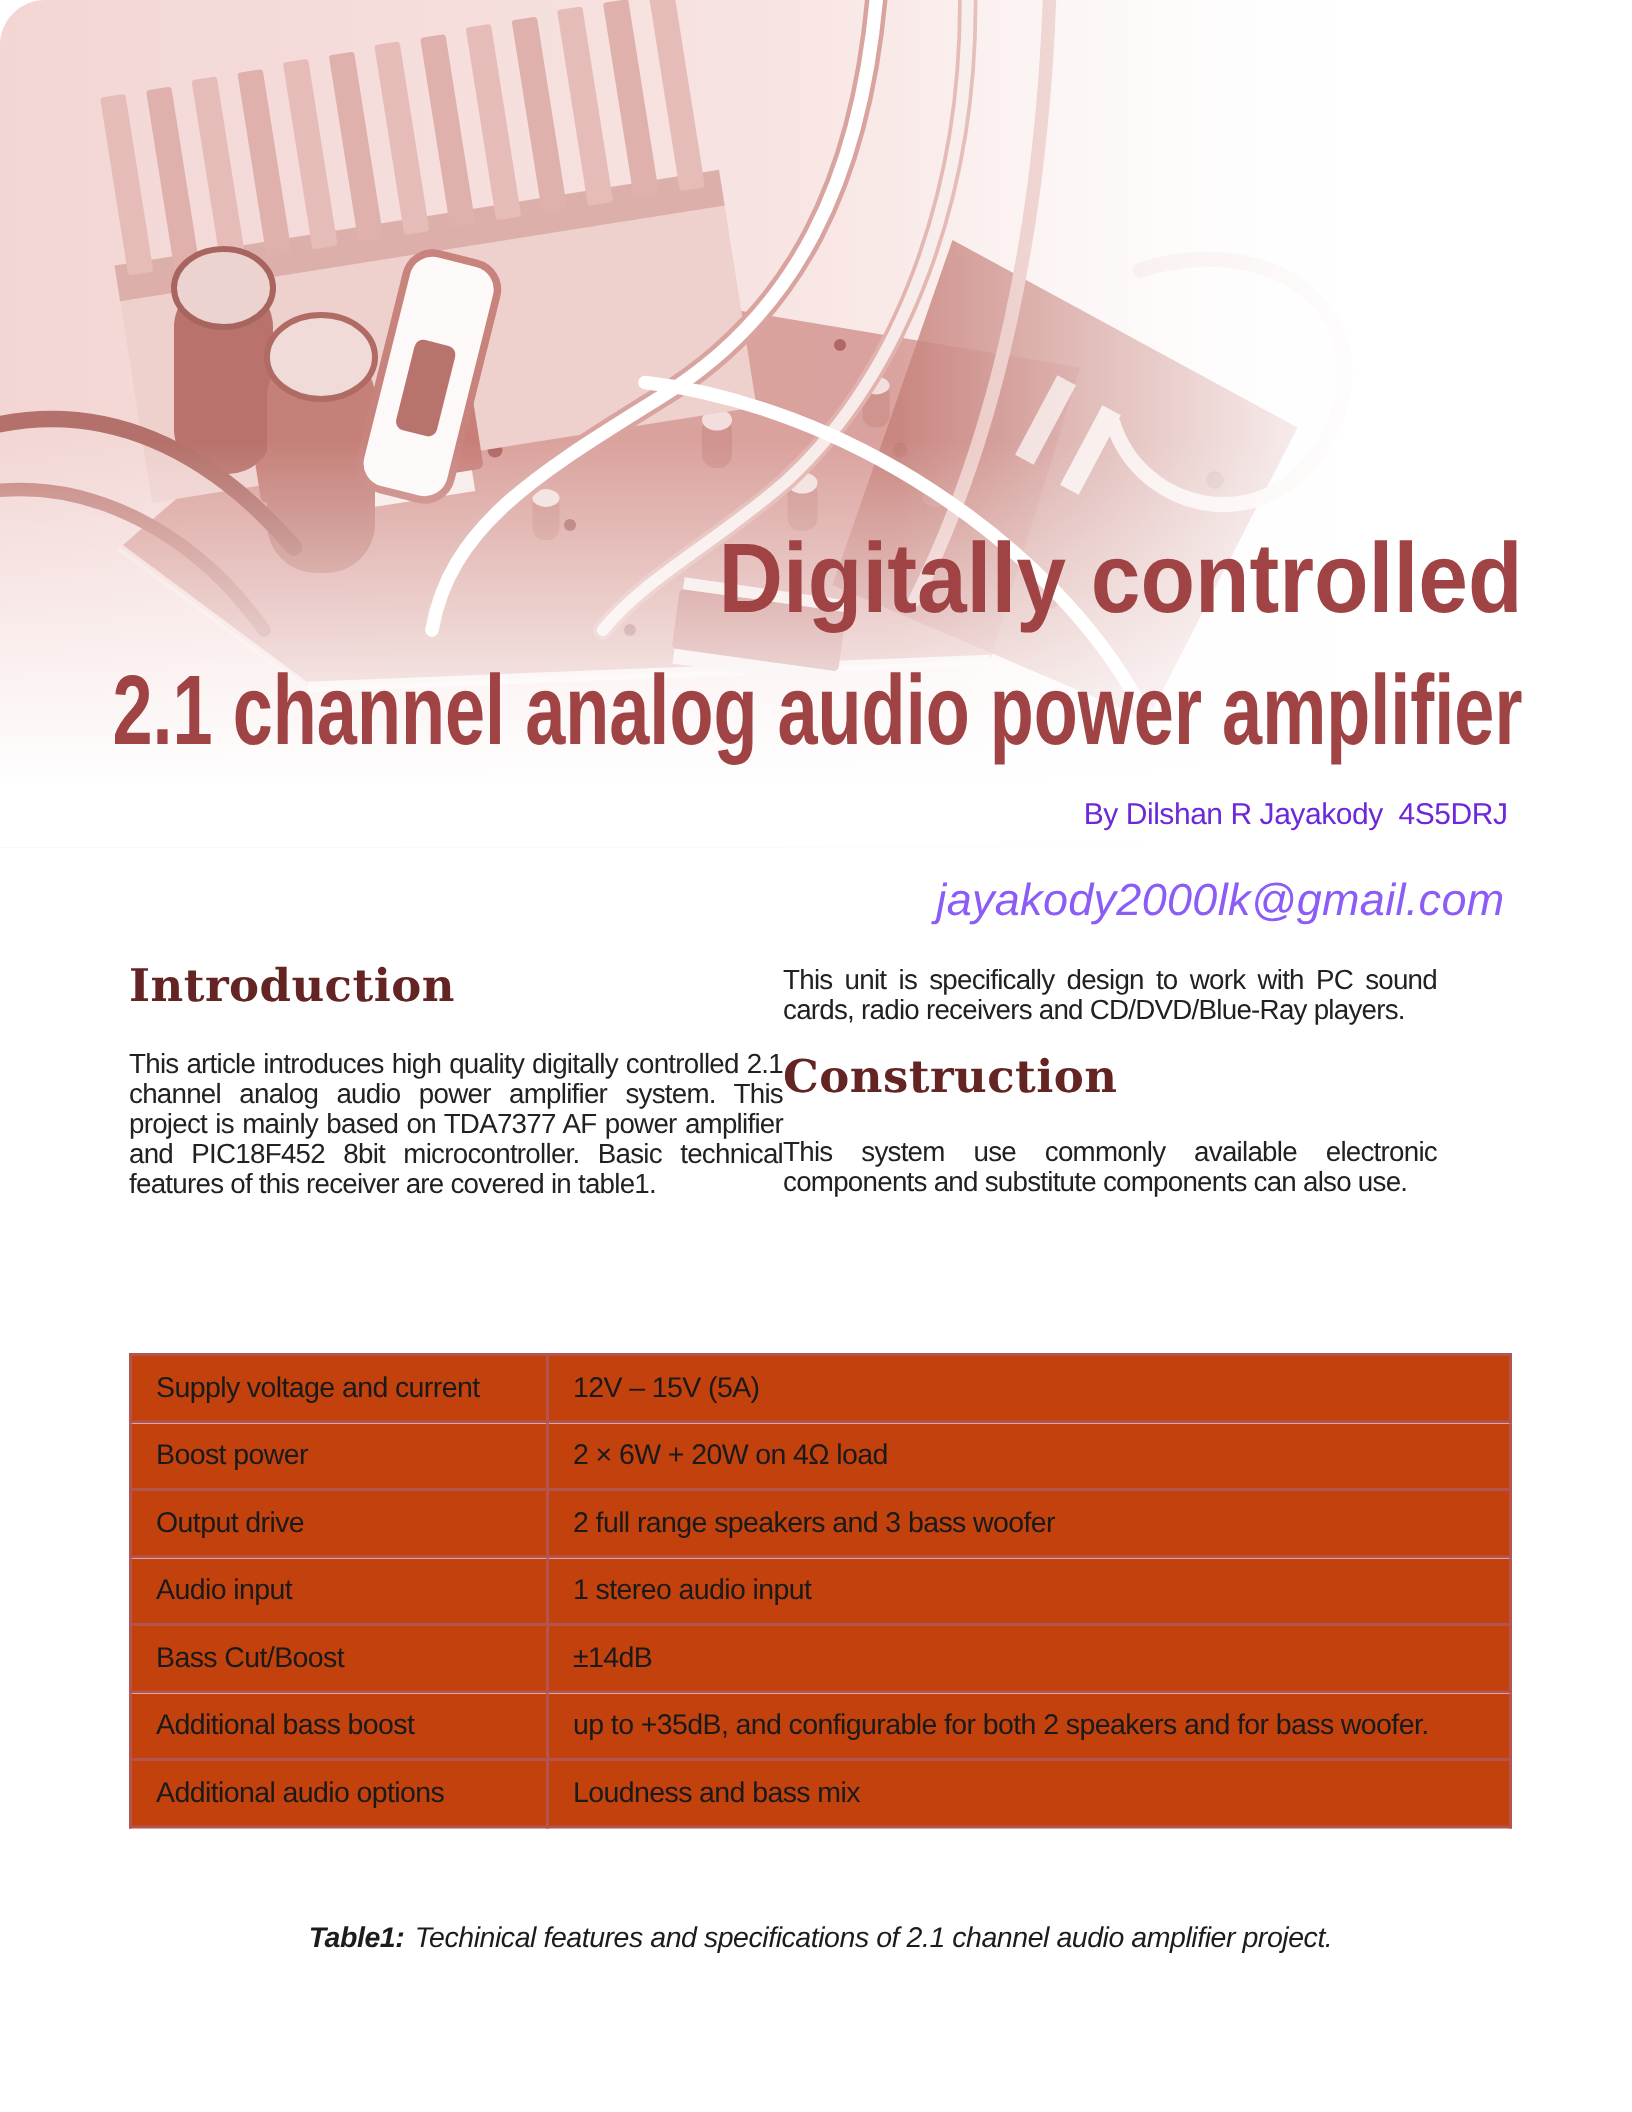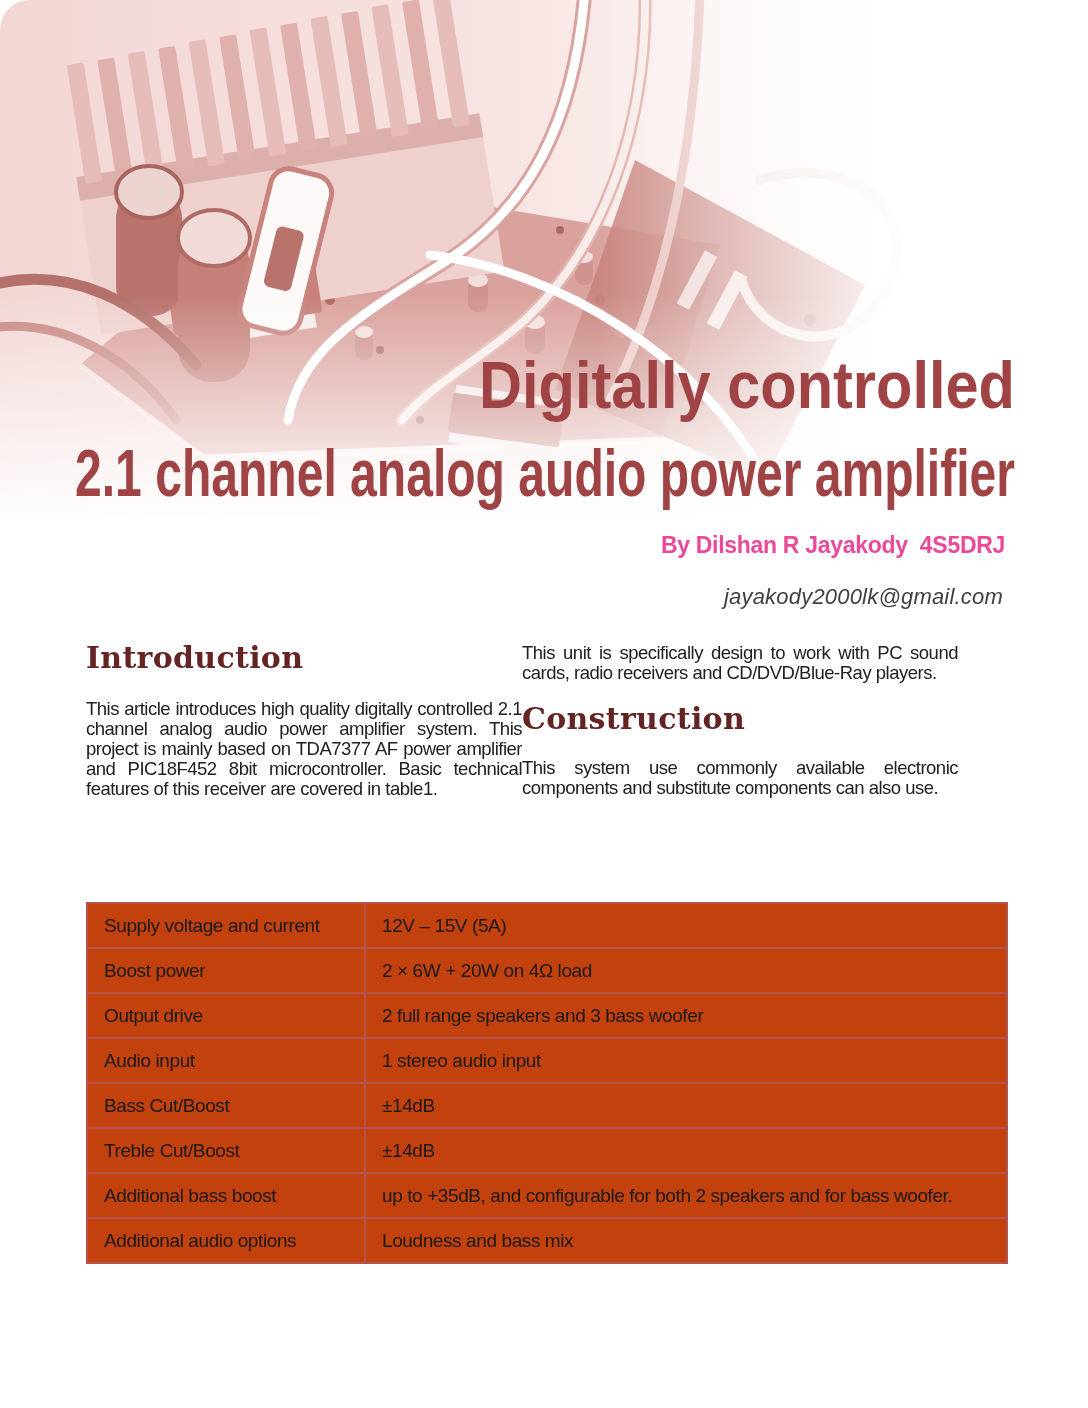--- a/index.html
+++ b/index.html
@@ -16,26 +16,26 @@
   .hero{position:absolute;top:0;left:0;width:1088px;height:565px;}
   .hero svg{display:block;}
   .title-text{
     font-family:"Liberation Sans",sans-serif;
     font-weight:700;
     fill:#a04345;
   }
   
   .byline{
     position:absolute;top:532px;right:83px;
-    font-size:23px;font-weight:700;color:#ec4899;
+    font-size:20px;font-weight:400;color:#6d28d9;
     letter-spacing:-0.3px;white-space:pre;
   }
   .email{
     position:absolute;top:584px;right:85px;
-    font-size:22px;font-style:italic;color:#404040;
+    font-size:30px;font-style:italic;color:#8b5cf6;
     letter-spacing:0.2px;
   }
   
   .columns{
     position:absolute;left:86px;top:640px;width:922px;
     display:flex;
   }
   .col{width:436px;}
   .section-heading{
     font-family:"DejaVu Serif","Liberation Serif",serif;
@@ -231,28 +231,27 @@
       </tr>
       <tr>
         <td>Audio input</td>
         <td>1 stereo audio input</td>
       </tr>
       <tr>
         <td>Bass Cut/Boost</td>
         <td>±14dB</td>
       </tr>
       <tr>
-        <td>Treble Cut/Boost</td>
-        <td>±14dB</td>
-      </tr>
-      <tr>
         <td>Additional bass boost</td>
         <td>up to +35dB, and configurable for both 2 speakers and for bass woofer.</td>
       </tr>
       <tr>
         <td>Additional audio options</td>
         <td>Loudness and bass mix</td>
       </tr>
     </tbody>
   </table>
 
+  <div class="caption">
+    <span class="cap-label">Table1:</span><span class="cap-text">Techinical features and specifications of 2.1 channel audio amplifier project.</span>
+  </div>
 
 </div>
 
 </body></html>

